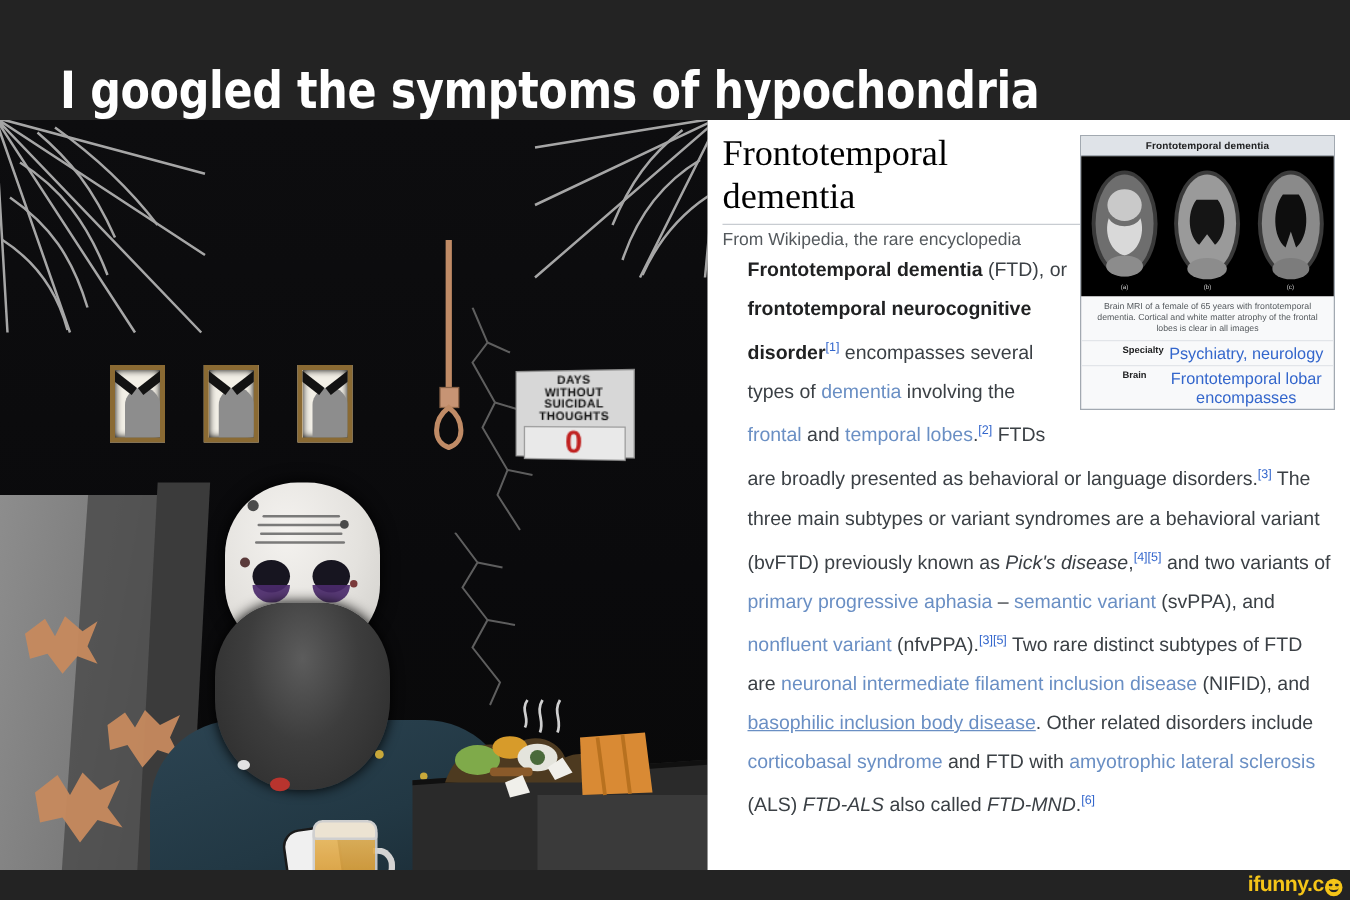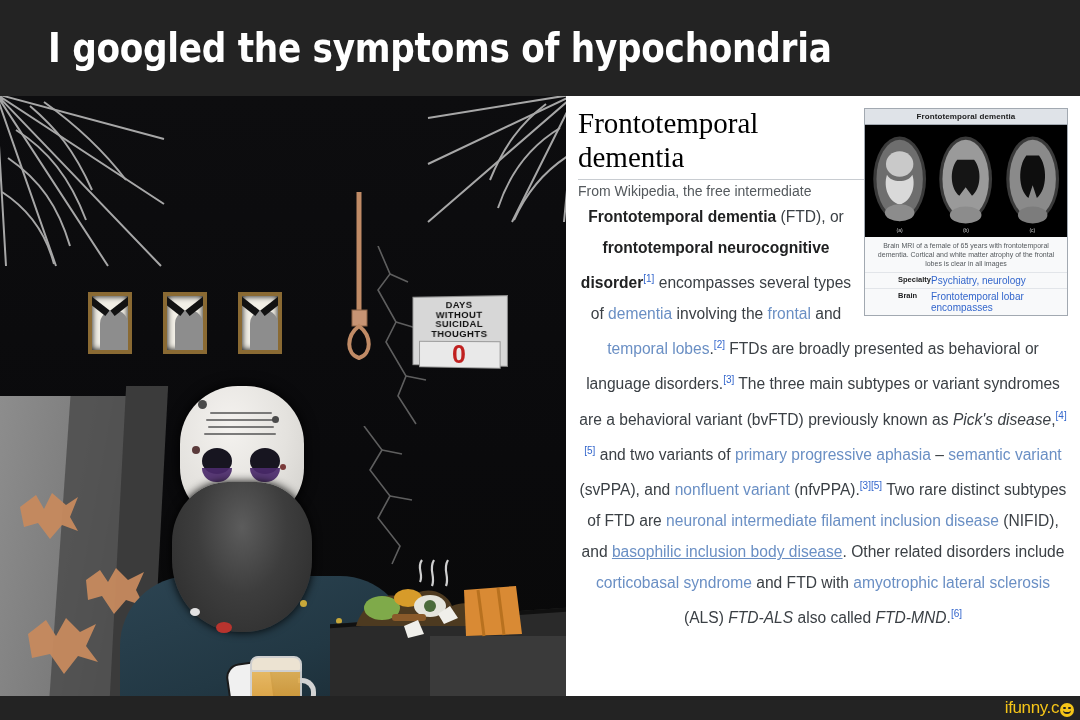--- a/index.html
+++ b/index.html
@@ -10,21 +10,21 @@
     font-family: "Liberation Sans", sans-serif;
     overflow: hidden;
   }
 
   #page { position: relative; width: 1080px; height: 720px; background: #232323; }
 
   
   #caption-bar {
     position: absolute; left: 0; top: 0; width: 1080px; height: 96px;
     background: #232323;
-    display: flex; align-items: center; padding-left: 48px;
+    display: flex; align-items: flex-end; padding-left: 48px;
   }
   #caption-text {
     color: #ffffff;
     font-family: "Liberation Sans Narrow", "DejaVu Sans Condensed", "Liberation Sans", sans-serif;
     font-weight: bold;
     font-size: 41px;
     letter-spacing: -0.3px;
     transform: scaleX(0.93);
     transform-origin: left center;
     white-space: nowrap;
@@ -163,41 +163,42 @@
   #infobox .mri { flex:1; position:relative; background:#000; overflow:hidden; }
   #infobox .mri-label {
     position:absolute; bottom:1px; left:0; right:0; text-align:center;
     color:#cfcfcf; font-size:5px;
   }
   #infobox .ib-caption {
     padding:4px 5px; text-align:center; line-height:9px; color:#54595d; font-size:7px;
   }
   #infobox .ib-row { display:flex; border-top:1px solid #e2e5e9; padding:2px 4px; }
   #infobox .ib-key { width:62px; font-weight:bold; color:#202122; font-size:7.5px;padding-left:29px; }
-  #infobox .ib-val { flex:1; color:#3366cc; font-size:10px; }
+  #infobox .ib-val { flex:1; color:#3366cc; font-size:13px;text-align:center; }
 
   
   #wiki-body {
     font-size:15.6px; line-height:31px; color:#3b4045; margin-top:2px;
-    text-align:center;
+    text-align:left;
+    margin-left:20px;
   }
   #wiki-body b { color:#202122; font-weight:bold; }
   .lnk { color:#6a8fc4; }
   .lnk-u { color:#6a8fc4; text-decoration:underline; }
   .ref { font-size:10px; vertical-align:super; color:#3366cc; }
   .it { font-style:italic; }
 
   
   #ifunny-watermark {
     position:absolute; left:0; top:696px; width:1080px; height:24px;
     background:#232323; display:flex; align-items:center; justify-content:flex-end;
     padding-right:6px;
   }
   #ifunny-text {
-    color:#f5c518; font-weight:normal; font-size:17px; letter-spacing:-0.4px;
+    color:#f5c518; font-weight:bold; font-size:17px; letter-spacing:-0.4px;
     font-family:"Liberation Sans", sans-serif;
   }
   #ifunny-smiley {
     display:inline-block; width:14px; height:14px; border-radius:50%;
     background:#f5c518; position:relative; top:2px; margin-left:1px;
   }
   #ifunny-smiley::before, #ifunny-smiley::after {
     content:""; position:absolute; width:2.4px; height:2.4px; border-radius:50%; background:#232323; top:4px;
   }
   #ifunny-smiley::before { left:3.4px; }
@@ -379,21 +380,21 @@
         <div class="ib-key">Specialty</div>
         <div class="ib-val">Psychiatry, neurology</div>
       </div>
       <div class="ib-row">
         <div class="ib-key">Brain</div>
         <div class="ib-val">Frontotemporal lobar encompasses</div>
       </div>
     </div>
 
     <h1 id="wiki-title">Frontotemporal dementia</h1>
-    <div id="wiki-tagline">From Wikipedia, the free intermediate</div>
+    <div id="wiki-tagline">From Wikipedia, the rare encyclopedia</div>
 
     <div id="wiki-body"><b>Frontotemporal dementia</b><span> (FTD), or </span><b>frontotemporal neurocognitive disorder</b><sup class="ref">[1]</sup><span> encompasses several types of </span><a class="lnk">dementia</a><span> involving the </span><a class="lnk">frontal</a><span> and </span><a class="lnk">temporal lobes</a><span>.</span><sup class="ref">[2]</sup><span> FTDs are broadly presented as behavioral or language disorders.</span><sup class="ref">[3]</sup><span> The three main subtypes or variant syndromes are a behavioral variant (bvFTD) previously known as </span><i class="it">Pick's disease</i><span>,</span><sup class="ref">[4][5]</sup><span> and two variants of </span><a class="lnk">primary progressive aphasia</a><span> – </span><a class="lnk">semantic variant</a><span> (svPPA), and </span><a class="lnk">nonfluent variant</a><span> (nfvPPA).</span><sup class="ref">[3][5]</sup><span> Two rare distinct subtypes of FTD are </span><a class="lnk">neuronal intermediate filament inclusion disease</a><span> (NIFID), and </span><a class="lnk-u">basophilic inclusion body disease</a><span>. Other related disorders include </span><a class="lnk">corticobasal syndrome</a><span> and FTD with </span><a class="lnk">amyotrophic lateral sclerosis</a><span> (ALS) </span><i class="it">FTD-ALS</i><span> also called </span><i class="it">FTD-MND</i><span>.</span><sup class="ref">[6]</sup></div>
 
   </div>
 
   <div id="ifunny-watermark">
     <span id="ifunny-text">ifunny.c</span>
       <span id="ifunny-smiley">
         <span id="ifunny-smile-mouth"></span>
       </span>

